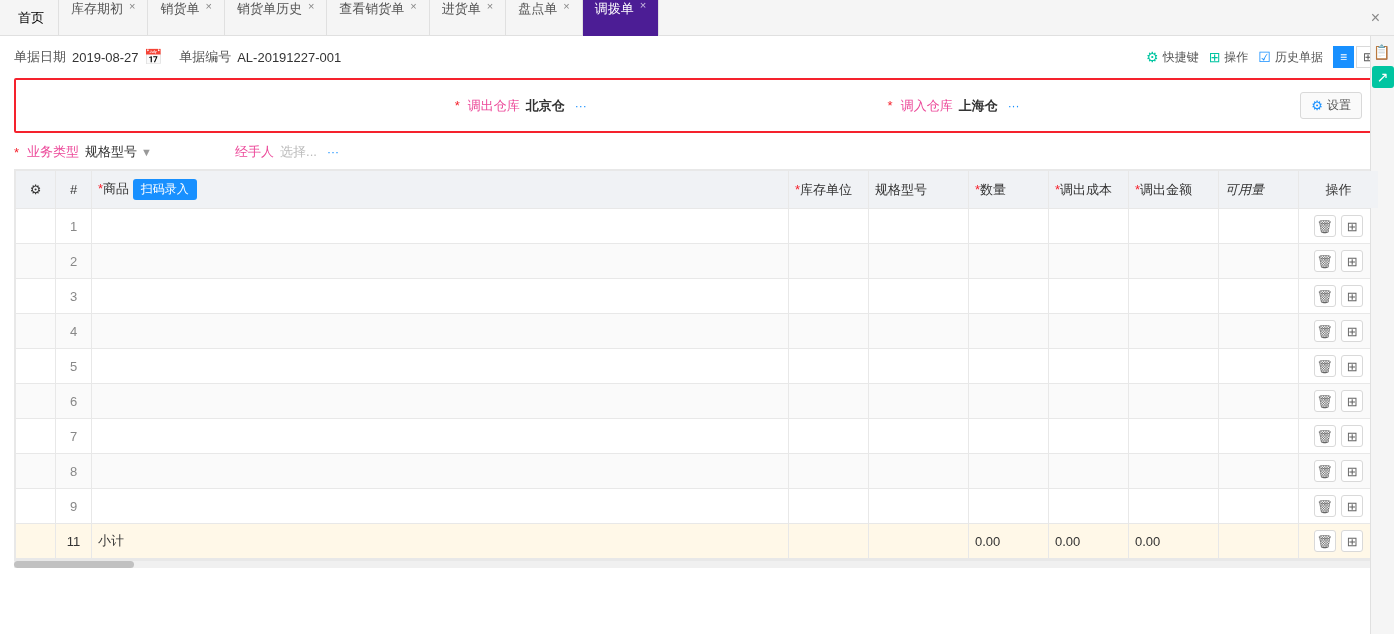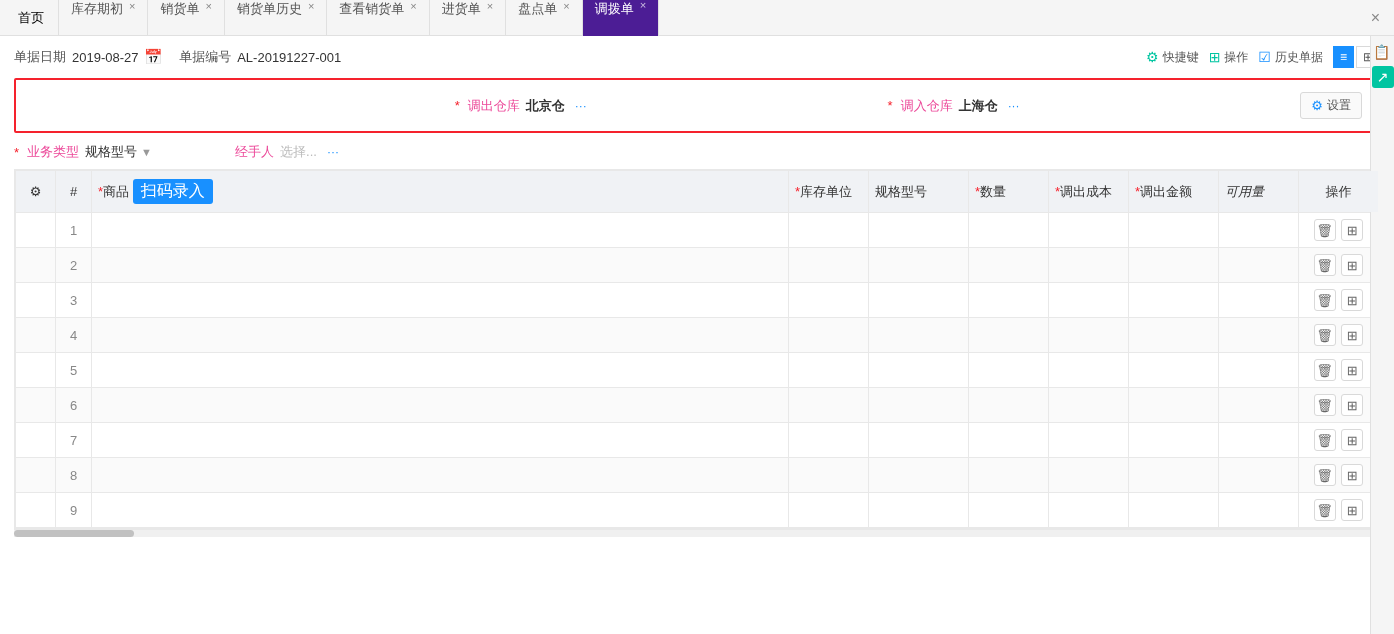--- a/index.html
+++ b/index.html
@@ -214,21 +214,21 @@
     .td-num { text-align: center; color: #888; }
     .td-op { text-align: center; }
 
     .scan-btn {
       display: inline-flex;
       align-items: center;
       padding: 2px 8px;
       background: #1890ff;
       color: #fff;
       border-radius: 3px;
-      font-size: 16px;
+      font-size: 12px;
       cursor: pointer;
       white-space: nowrap;
     }
 
     .op-icon {
       display: inline-flex;
       align-items: center;
       justify-content: center;
       width: 22px;
       height: 22px;
@@ -563,20 +563,35 @@
         <td></td>
         <td></td>
         <td></td>
         <td></td>
         <td></td>
         <td class="td-op">
           <span class="op-icon">🗑</span>
           <span class="op-icon">⊞</span>
         </td>
       </tr>
+          <tr class="subtotal-row">
+        <td></td>
+        <td class="td-num">11</td>
+        <td>小计</td>
+        <td></td>
+        <td></td>
+        <td>0.00</td>
+        <td>0.00</td>
+        <td>0.00</td>
+        <td></td>
+        <td class="td-op">
+          <span class="op-icon">🗑</span>
+          <span class="op-icon">⊞</span>
+        </td>
+      </tr>
         </tbody>
     </table>
   </div>
 
   <div class="h-scroll">
     <div class="h-scroll-thumb"></div>
   </div>
 
 </div>
 

